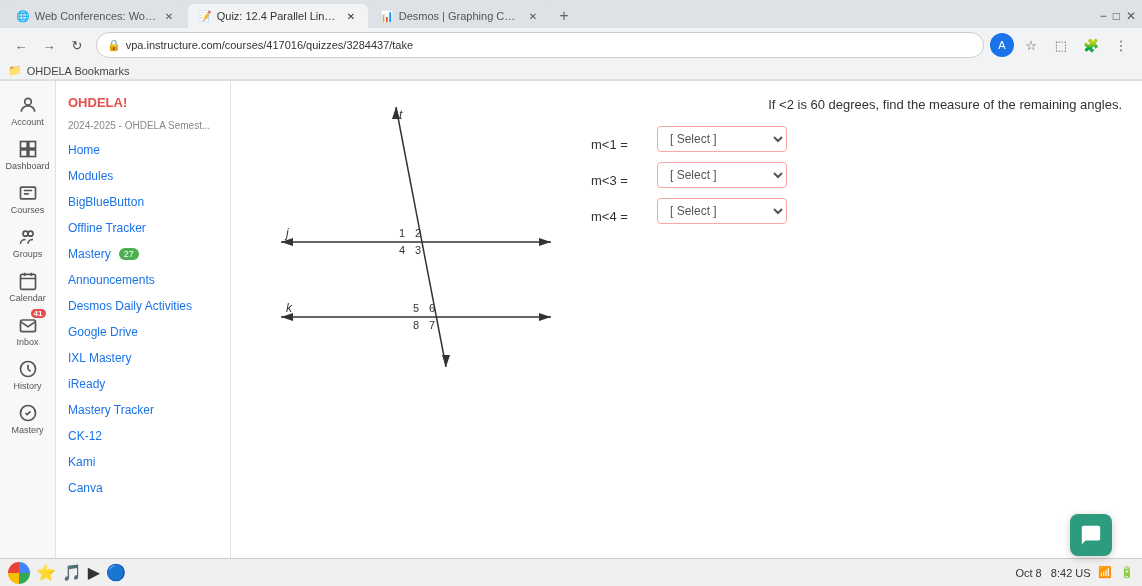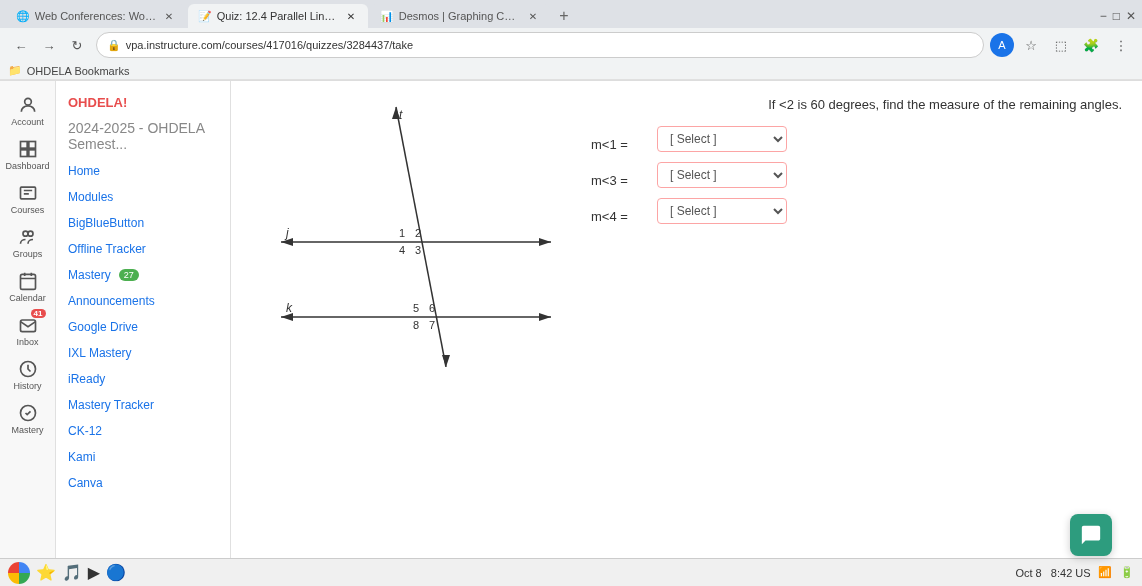--- a/index.html
+++ b/index.html
@@ -200,21 +200,21 @@
 
     .sidebar-menu {
       width: 175px;
       border-right: 1px solid #e0e0e0;
       overflow-y: auto;
       flex-shrink: 0;
       padding: 8px 0;
     }
 
     .menu-header {
-      font-size: 14px;
+      font-size: 10px;
       color: #888;
       padding: 4px 12px 6px;
     }
 
     .menu-item {
       padding: 6px 12px;
       font-size: 12px;
       color: #1a73e8;
       cursor: pointer;
     }
@@ -465,20 +465,21 @@
 
       <div class="menu-item">Home</div>
       <div class="menu-item">Modules</div>
       <div class="menu-item">BigBlueButton</div>
       <div class="menu-item">Offline Tracker</div>
       <div class="menu-item" style="display:flex;align-items:center;">
         <span>Mastery</span>
         <span class="badge" style="margin-left:8px;">27</span>
       </div>
       <div class="menu-item">Announcements</div>
+      <div class="menu-item">Desmos Daily Activities</div>
       <div class="menu-item">Google Drive</div>
       <div class="menu-item">IXL Mastery</div>
       <div class="menu-item">iReady</div>
       <div class="menu-item">Mastery Tracker</div>
       <div class="menu-item">CK-12</div>
       <div class="menu-item">Kami</div>
       <div class="menu-item">Canva</div>
     </div>
 
     <div class="quiz-content">

